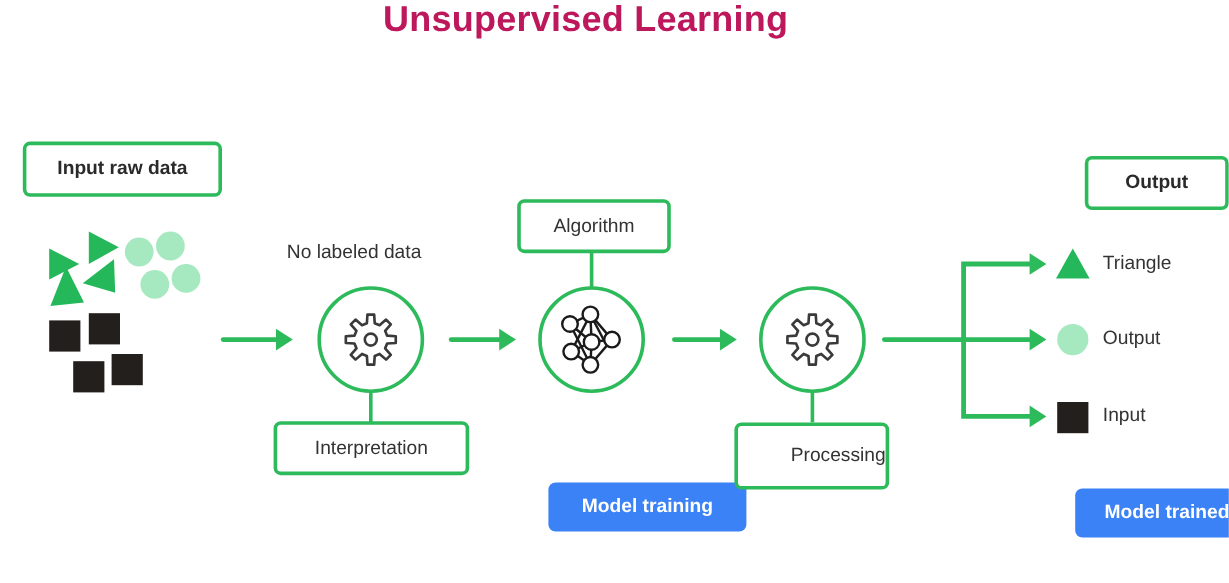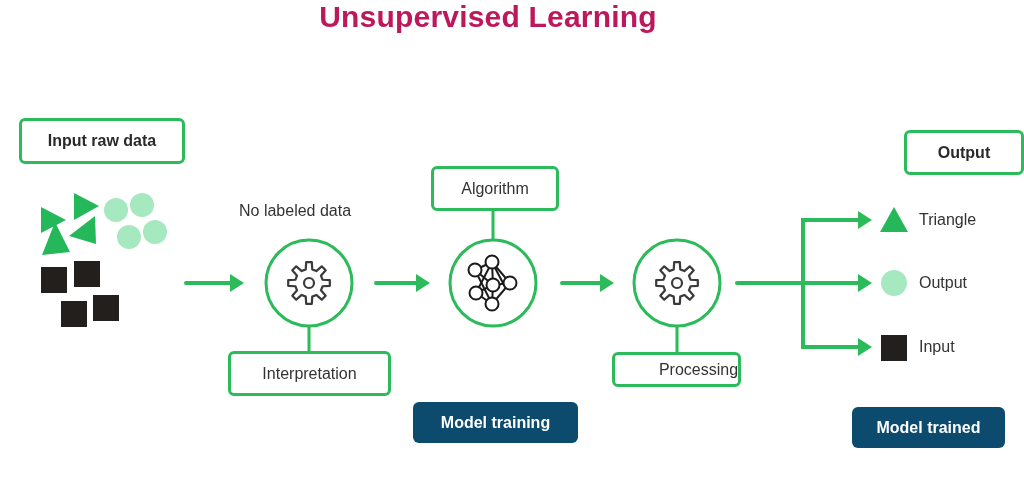--- a/index.html
+++ b/index.html
@@ -2,22 +2,22 @@
 <html><head>
 <meta charset="utf-8">
 <style>
   html, body { margin: 0; padding: 0; background: #ffffff; }
   body { width: 1024px; height: 486px; position: relative; overflow: hidden;
          font-family: "Liberation Sans", "DejaVu Sans", sans-serif; color: #2b2b2b; }
   #title { left: 0; width: 976px; top: 30px; text-align: center; font-size: 30px; font-weight: 700; color: #be185d; letter-spacing: 0.2px; }
   .box { position: absolute; box-sizing: border-box; border: 3px solid #2dba5a; border-radius: 6px; background: #fff;
          display: flex; align-items: center; justify-content: center; font-size: 16px; color: #333; white-space: nowrap; }
   .box.bold { font-weight: 700; color: #2a2a2a; }
-  .pill { position: absolute; box-sizing: border-box; background: #0c4a6e; border-radius: 6px; color: #fff; font-weight: 700;
-          font-size: 16px; display: flex; align-items: center; justify-content: center; white-space: nowrap; }
+  .pill { position: absolute; box-sizing: border-box; background: #3b82f6; border-radius: 6px; color: #fff; font-weight: 700;
+          font-size: 16px; display: flex; align-items: center; justify-content: center; white-space: nowrap; margin-left: 44px; }
   .plain { position: absolute; font-size: 16px; color: #333; white-space: nowrap; }
   svg.layer { position: absolute; left: 0; top: 0; }
 </style>
 </head>
 <body>
 
 <div id="title">Unsupervised Learning</div>
 
 <svg class="layer" width="1024" height="486" viewBox="0 0 1024 486">
 
@@ -104,21 +104,21 @@
 </svg>
 
 <div class="box bold" style="left:19px; top:118px; width:166px; height:46px;">Input raw data</div>
 
 <div class="plain" style="left:239px; top:202px;">No labeled data</div>
 <div class="box" style="left:228px; top:351px; width:163px; height:45px;">Interpretation</div>
 
 <div class="box" style="left:431px; top:166px; width:128px; height:45px;">Algorithm</div>
 <div class="pill" style="left:413px; top:402px; width:165px; height:41px;">Model training</div>
 
-<div class="box" style="left:612px; top:352px; width:129px; height:35px;padding-left:44px;">Processing</div>
+<div class="box" style="left:612px; top:352px; width:129px; height:56px;padding-left:44px;">Processing</div>
 
 <div class="box bold" style="left:904px; top:130px; width:120px; height:45px;">Output</div>
 
 <div class="plain" style="left:919px; top:211px;">Triangle</div>
 <div class="plain" style="left:919px; top:274px;">Output</div>
 <div class="plain" style="left:919px; top:338px;">Input</div>
 
 <div class="pill" style="left:852px; top:407px; width:153px; height:41px;">Model trained</div>
 
 </body></html>

